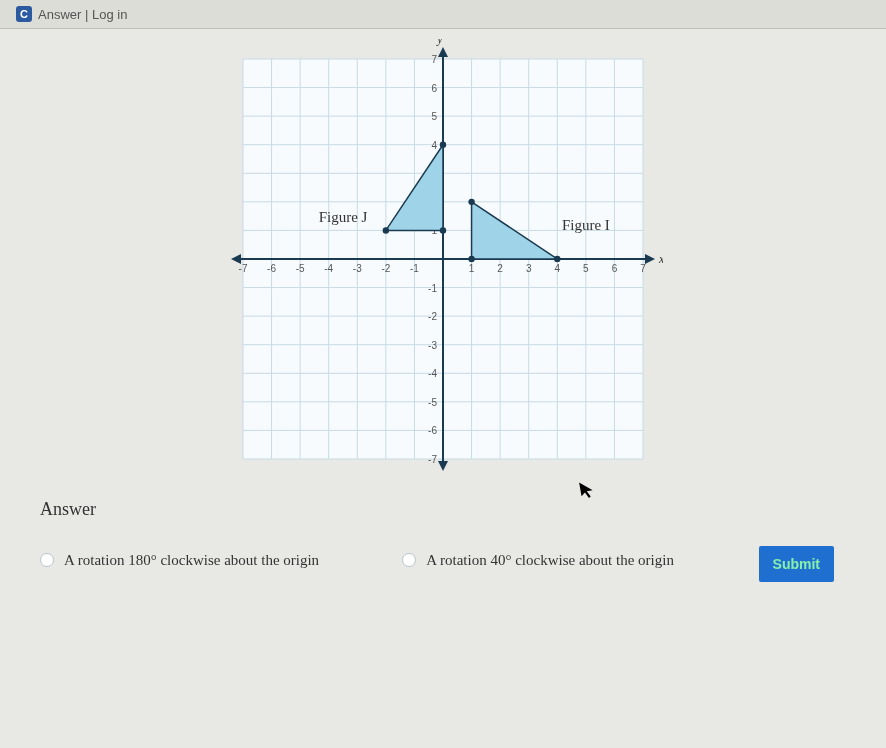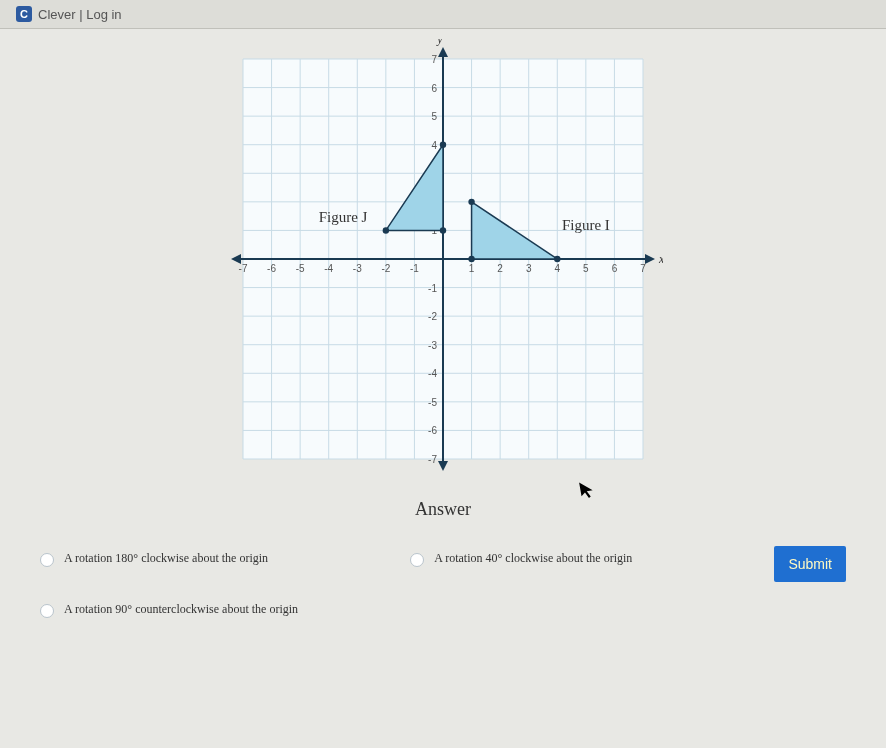--- a/index.html
+++ b/index.html
@@ -27,80 +27,79 @@
   .clever-icon { background: #2c5aa0; color: #fff; border-radius: 3px; font-weight: bold; font-size: 11px; font-family: Arial, sans-serif; }
   .ixl-icon { background: #c44; width: 18px; height: 12px; border-radius: 2px; }
   .chart-area {
     width: 100%;
     display: flex;
     justify-content: center;
     padding-top: 10px;
   }
   .chart-svg { display: block; }
   .answer-section {
-    padding: 20px 40px 0 40px;
-    text-align: center;
+    padding: 20px 52px 0 40px;
   }
   .answer-heading { font-size: 18px; color: #333; margin-bottom: 30px; }
   .options-row {
     display: flex;
     align-items: flex-start;
     gap: 24px;
   }
   .options-grid {
     display: grid;
     grid-template-columns: 1fr 1fr;
     column-gap: 30px;
     row-gap: 34px;
     flex: 1;
   }
   .option {
     display: flex;
     align-items: flex-start;
     gap: 10px;
-    font-size: 12px;
+    font-size: 15px;
     color: #333;
     line-height: 1.45;
     max-width: 340px;
   }
   .radio {
     width: 14px; height: 14px;
     border: 1.5px solid #b9c4cc;
     border-radius: 50%;
     flex: 0 0 14px;
     margin-top: 3px;
     background: #fff;
   }
   .submit-btn {
     background: #1f6fd1;
-    color: #fef9c3;
+    color: #86efac;
     font-family: Arial, sans-serif;
     font-size: 14px;
-    font-weight: normal;
+    font-weight: bold;
     padding: 10px 14px;
     border-radius: 2px;
     align-self: flex-start;
     margin-top: -4px;
   }
   .cursor {
     position: absolute;
     left: 580px;
     top: 480px;
     font-size: 18px;
     color: #000;
     transform: rotate(-10deg);
   }
 </style>
 </head>
 <body>
 
 <div class="tab-bar">
   <div class="tab">
     <span class="tab-icon clever-icon">C</span>
-    <span>Clever | Log in</span>
+    <span>Answer | Log in</span>
   </div>
 </div>
 
 <div class="chart-area">
   <svg id="chart-svg" class="chart-svg" width="440" height="440" viewBox="0 0 440 440">
       <rect x="20" y="20" width="400" height="400" fill="#f7fbfd"></rect>
       <line x1="20" y1="420" x2="20" y2="20" stroke="#c7dbe6" stroke-width="1"></line>
       <line x1="48.57142857142857" y1="420" x2="48.57142857142857" y2="20" stroke="#c7dbe6" stroke-width="1"></line>
       <line x1="77.14285714285714" y1="420" x2="77.14285714285714" y2="20" stroke="#c7dbe6" stroke-width="1"></line>
       <line x1="105.71428571428572" y1="420" x2="105.71428571428572" y2="20" stroke="#c7dbe6" stroke-width="1"></line>
@@ -190,20 +189,16 @@
   <div class="options-row">
     <div class="options-grid">
       <div class="option">
         <span class="radio"></span>
         <span>A rotation 180° clockwise about the origin</span>
       </div>
       <div class="option">
         <span class="radio"></span>
         <span>A rotation 40° clockwise about the origin</span>
       </div>
-      <div class="option">
-        <span class="radio"></span>
-        <span>A rotation 90° counterclockwise about the origin</span>
-      </div>
     </div>
     <div class="submit-btn">Submit</div>
   </div>
 </div>
 
 </body></html>

